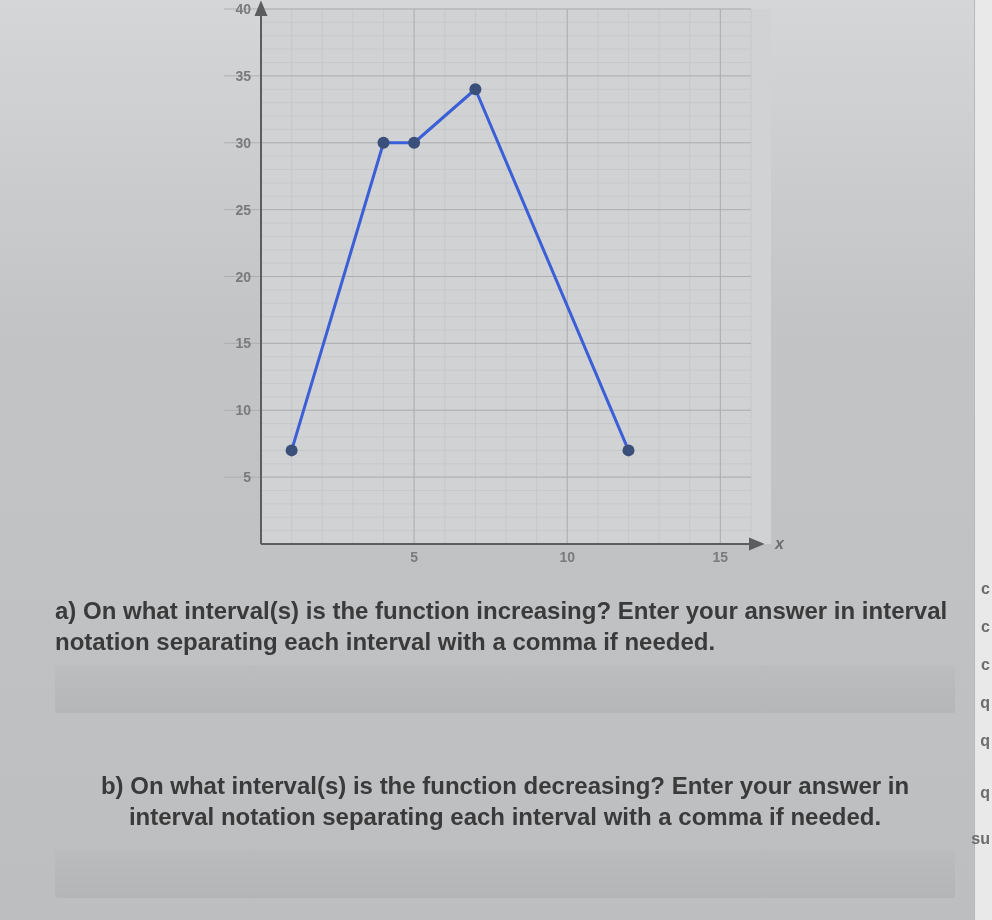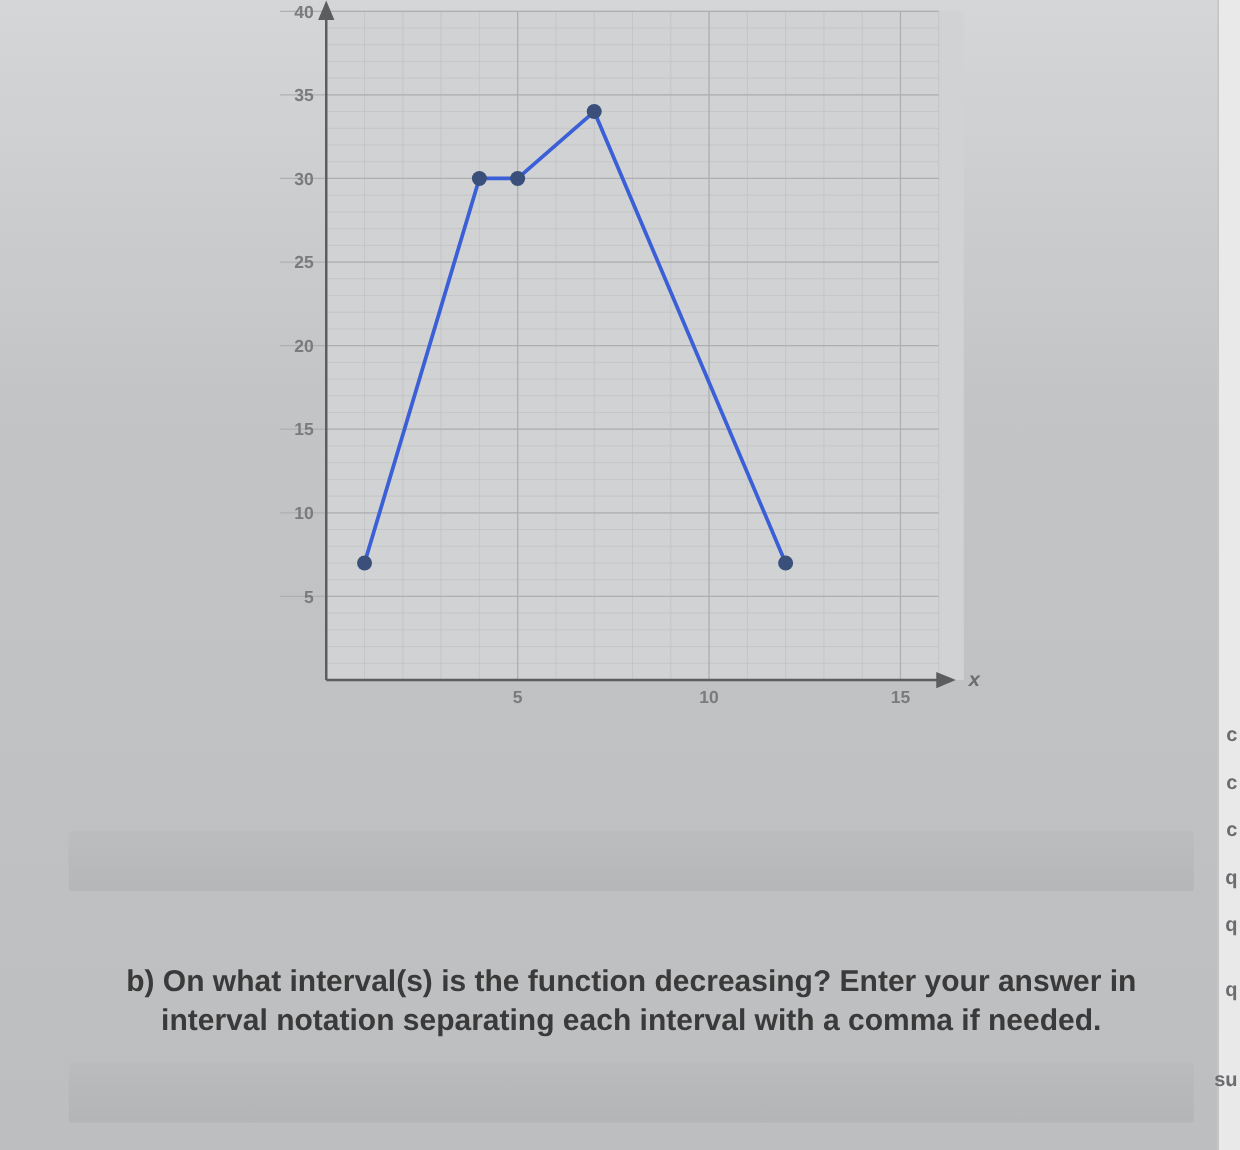--- a/index.html
+++ b/index.html
@@ -194,28 +194,29 @@
       <g id="data-points">
           <circle cx="101.625" cy="450.375" r="6" fill="#3a4f7a"></circle>
           <circle cx="193.5" cy="142.75" r="6" fill="#3a4f7a"></circle>
           <circle cx="224.125" cy="142.75" r="6" fill="#3a4f7a"></circle>
           <circle cx="285.375" cy="89.25" r="6" fill="#3a4f7a"></circle>
           <circle cx="438.5" cy="450.375" r="6" fill="#3a4f7a"></circle>
         </g>
     </svg>
   </div>
 
+  <div class="question q-a">a) On what interval(s) is the function increasing? Enter your answer in interval notation separating each interval with a comma if needed.</div>
   <input class="answer-slot slot-a" type="text" value="" style="">
 
   <div class="question q-b">b) On what interval(s) is the function decreasing? Enter your answer in interval notation separating each interval with a comma if needed.</div>
   <input class="answer-slot slot-b" type="text" value="" style="">
 
   <div class="right-sliver">
     <span class="sliver-char" style="top:580px">c</span>
     <span class="sliver-char" style="top:618px">c</span>
     <span class="sliver-char" style="top:656px">c</span>
     <span class="sliver-char" style="top:694px">q</span>
     <span class="sliver-char" style="top:732px">q</span>
     <span class="sliver-char" style="top:784px">q</span>
-    <span class="sliver-char" style="top:856px">su</span>
+    <span class="sliver-char" style="top:830px">su</span>
   </div>
 
 </div>
 
 </body></html>

